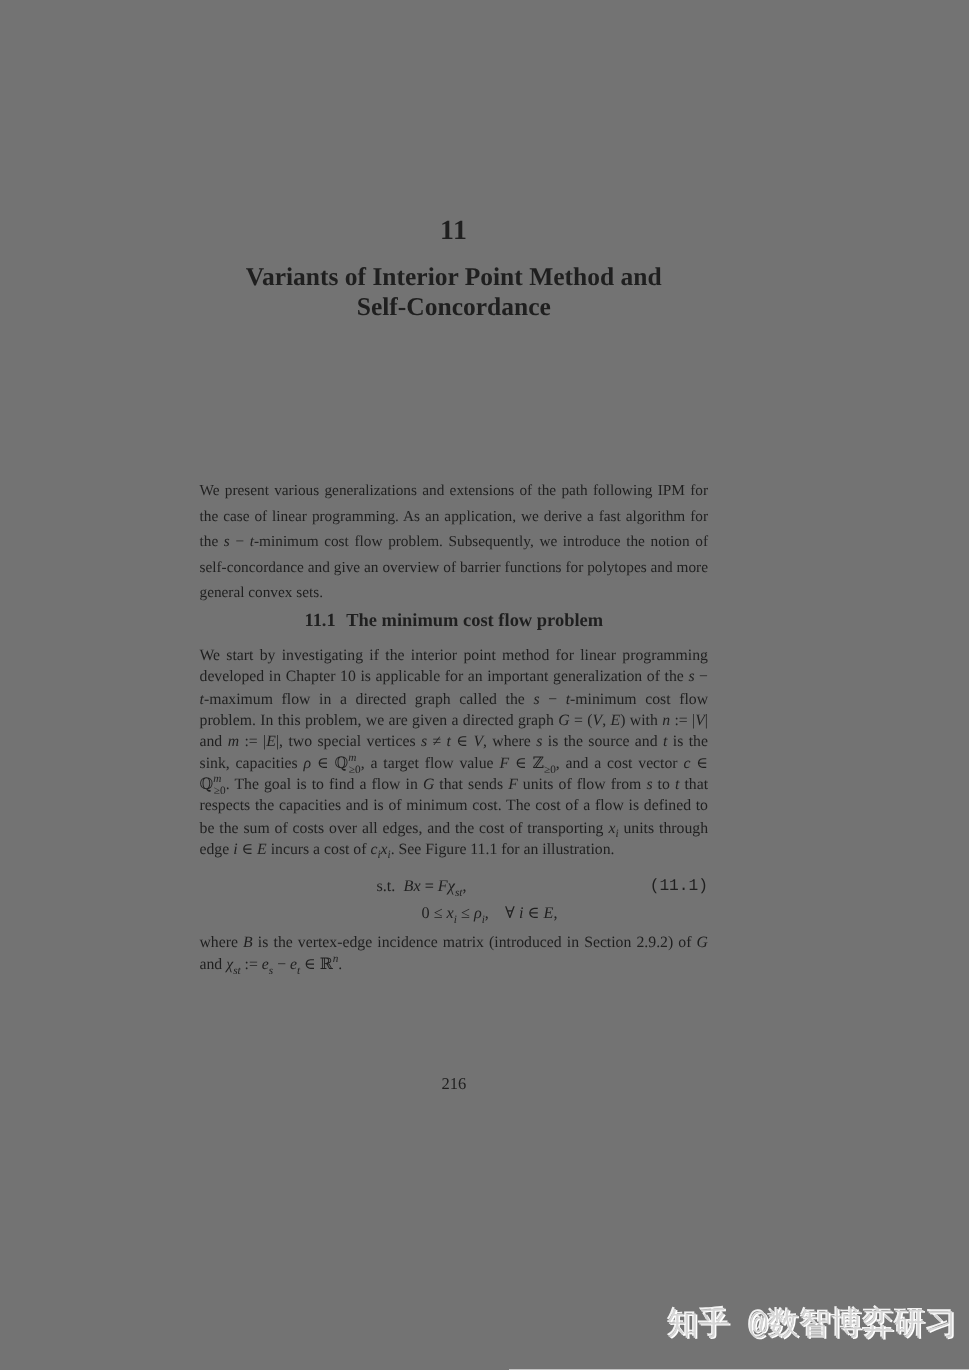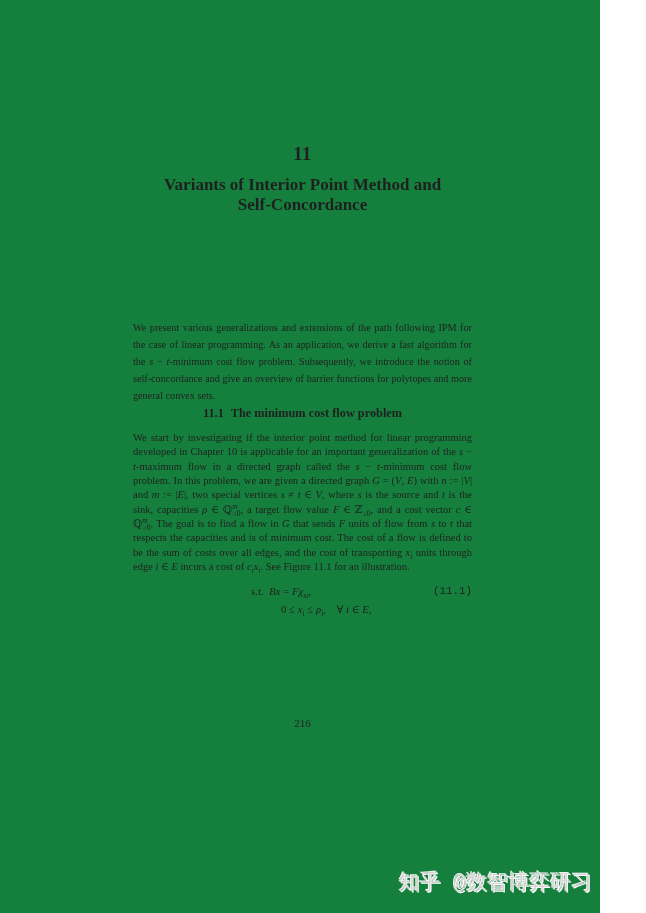--- a/index.html
+++ b/index.html
@@ -2,23 +2,23 @@
 <html><head>
 <meta charset="utf-8">
 <style>
   html, body {
     margin: 0;
     padding: 0;
     background: #ffffff;
   }
   .page {
     position: relative;
-    width: 600px;
+    width: 646px;
     height: 913px;
-    background: #15803d;
+    background: #737373;
     overflow: hidden;
     font-family: "Liberation Serif", "DejaVu Serif", serif;
     color: #1f1f1f;
   }
   .content {
     position: absolute;
     left: 133px;
     top: 0;
     width: 339px;
     height: 100%;
@@ -142,20 +142,21 @@
 
 
       <div class="equation">
         <div class="eq-line eq-line2">
           <span>s.t.&nbsp;&nbsp;<i>Bx</i> = <i>Fχ</i><sub><i>st</i></sub>,</span>
           <span class="eq-number">(11.1)</span>
         </div>
         <div class="eq-line eq-line3">0 ≤ <i>x<sub>i</sub></i> ≤ <i>ρ<sub>i</sub></i>,&nbsp;&nbsp;&nbsp;&nbsp;∀ <i>i</i> ∈ <i>E</i>,</div>
       </div>
 
+      <p class="para">where <i>B</i> is the vertex-edge incidence matrix (introduced in Section 2.9.2) of <i>G</i> and <i>χ<sub>st</sub></i> := <i>e<sub>s</sub></i> − <i>e<sub>t</sub></i> ∈ ℝ<sup><i>n</i></sup>.</p>
 
     </div>
 
     <div class="page-number">216</div>
   </div>
 
   <div class="watermark">知乎 @数智博弈研习</div>
 </div>
 
 </body></html>

